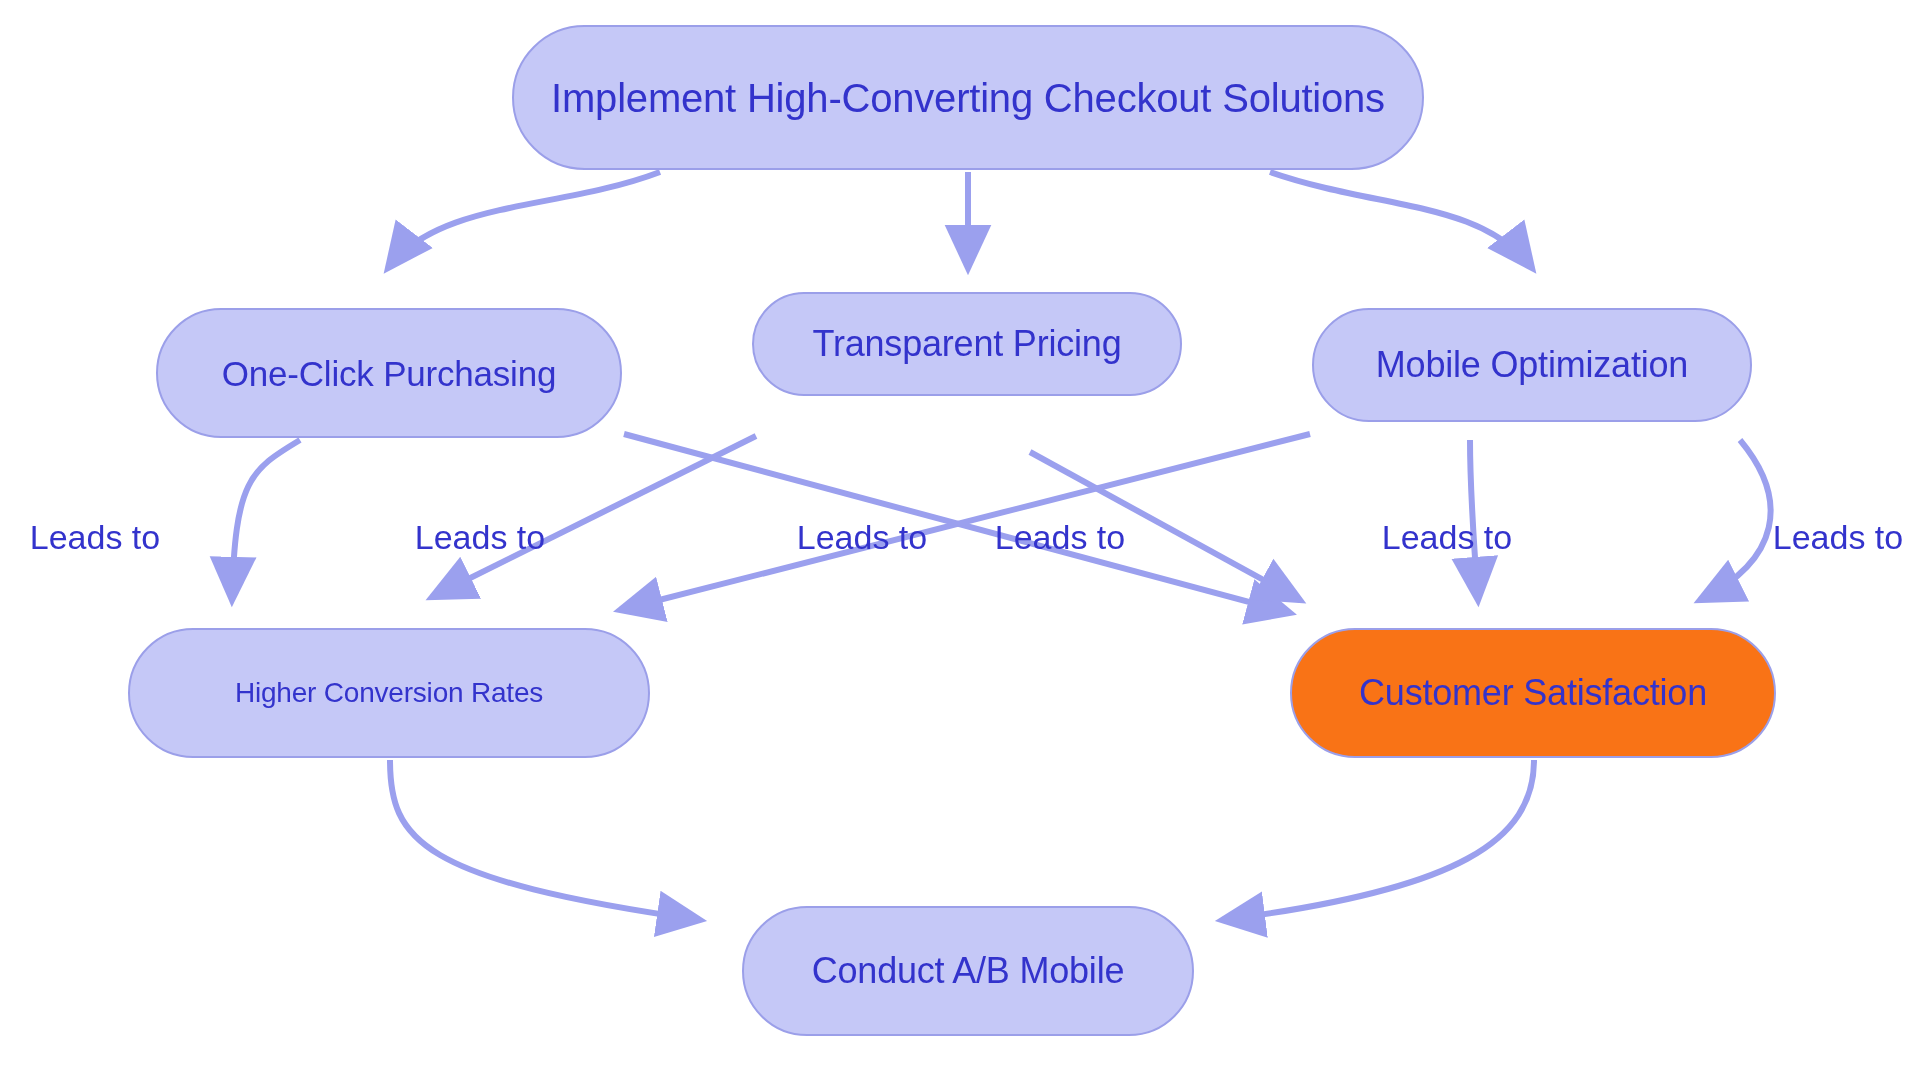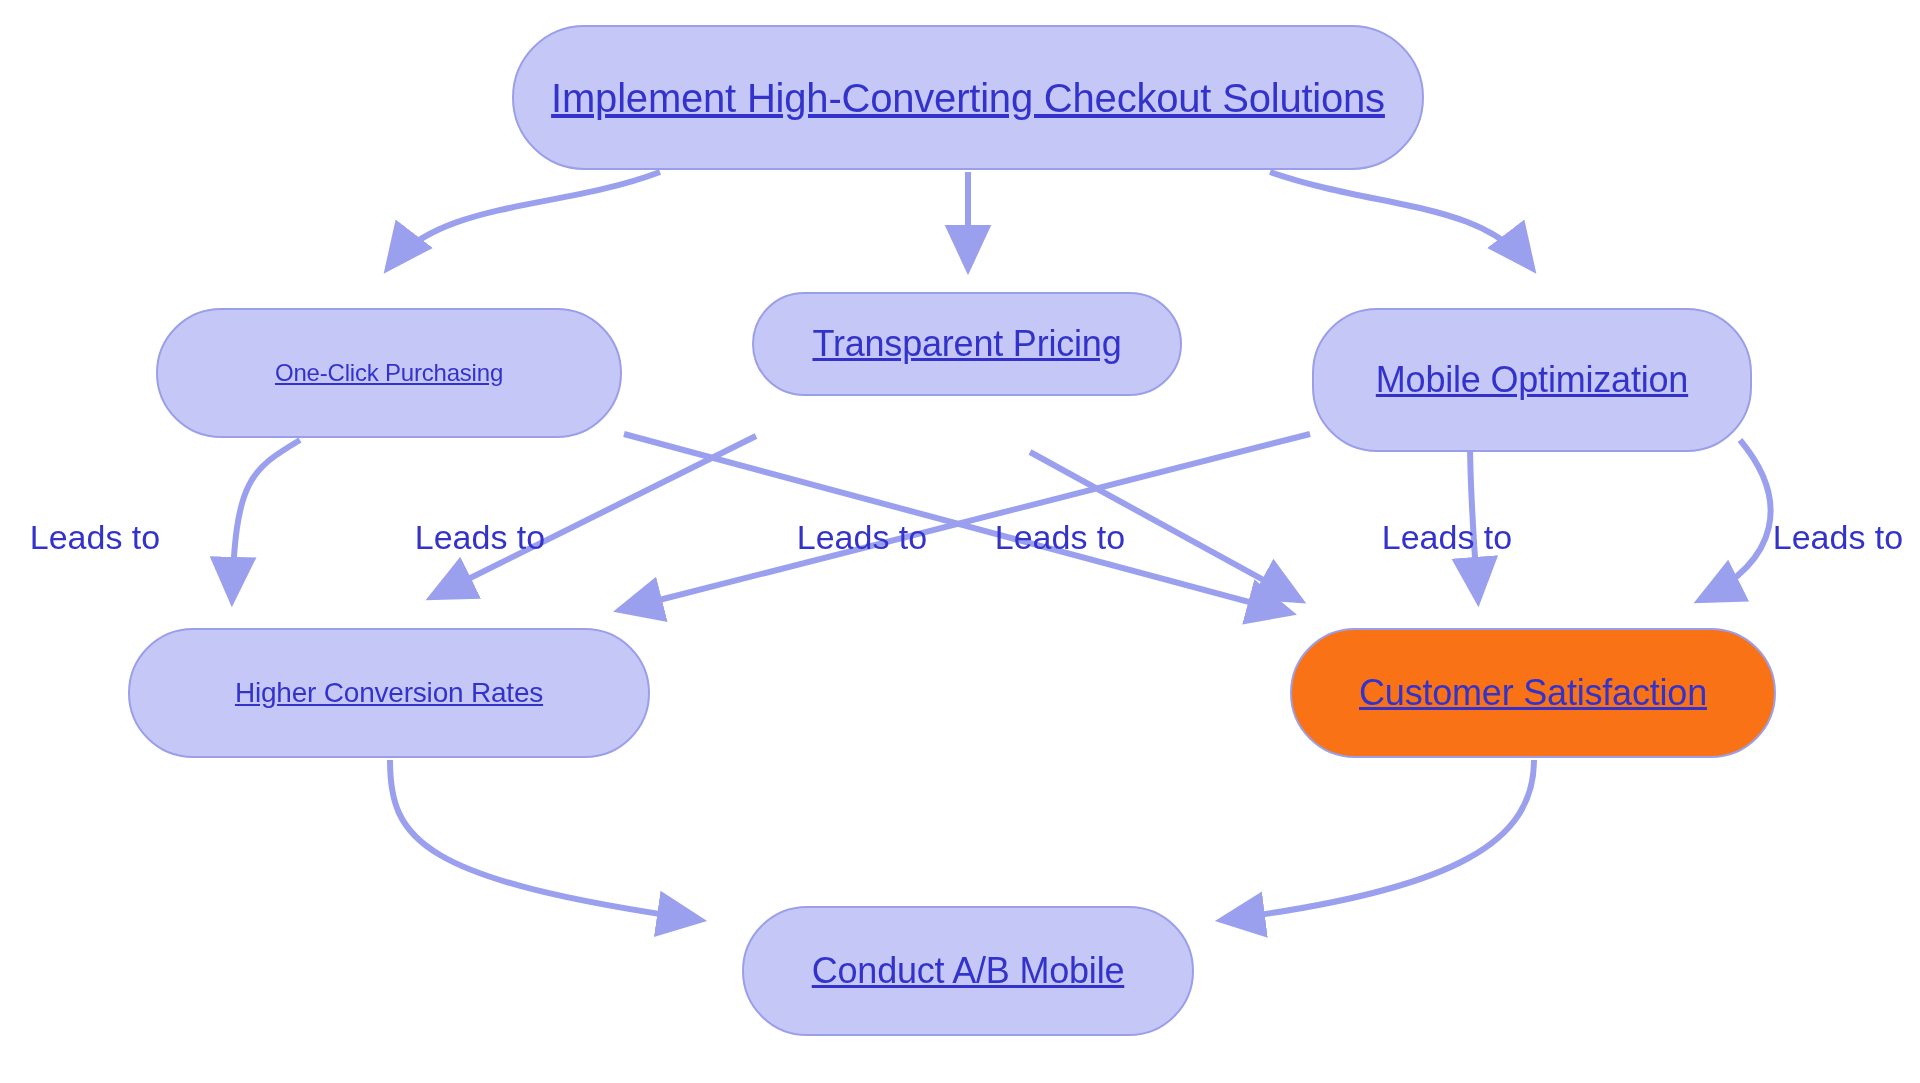--- a/index.html
+++ b/index.html
@@ -32,21 +32,20 @@
     position: absolute;
     box-sizing: border-box;
     background: #c5c8f7;
     border: 2px solid #9b9fe9;
     display: flex;
     align-items: center;
     justify-content: center;
     color: #3333cc;
     white-space: nowrap;
     letter-spacing: -0.2px;
-    text-decoration: underline;
   }
   .node-label {
     display: block;
     line-height: 1;
   }
   .edge-label {
     position: absolute;
     color: #3333cc;
     white-space: nowrap;
     line-height: 1;
@@ -77,27 +76,27 @@
         <path d="M 1740 440 C 1790 500, 1780 560, 1700 600"></path>
         <path d="M 390 760 C 390 840, 420 880, 700 920"></path>
         <path d="M 1534 760 C 1534 840, 1460 890, 1222 920"></path>
       </g>
   </svg>
 
   <div id="node-layer">
       <div class="node" style="left: 512px; top: 25px; width: 912px; height: 145px; border-radius: 72.5px; font-size: 40px; background: rgb(197, 200, 247); border-color: rgb(155, 159, 233); color: rgb(51, 51, 204);">
         <span class="node-label">Implement High-Converting Checkout Solutions</span>
       </div>
-      <div class="node" style="left: 156px; top: 308px; width: 466px; height: 130px; border-radius: 65px; font-size: 24px; background: rgb(197, 200, 247); border-color: rgb(155, 159, 233); color: rgb(51, 51, 204);">
+      <div class="node" style="left: 156px; top: 308px; width: 466px; height: 130px; border-radius: 65px; font-size: 35px; background: rgb(197, 200, 247); border-color: rgb(155, 159, 233); color: rgb(51, 51, 204);">
         <span class="node-label">One-Click Purchasing</span>
       </div>
       <div class="node" style="left: 752px; top: 292px; width: 430px; height: 104px; border-radius: 65px; font-size: 36px; background: rgb(197, 200, 247); border-color: rgb(155, 159, 233); color: rgb(51, 51, 204);">
         <span class="node-label">Transparent Pricing</span>
       </div>
-      <div class="node" style="left: 1312px; top: 308px; width: 440px; height: 144px; border-radius: 65px; font-size: 36px; background: rgb(197, 200, 247); border-color: rgb(155, 159, 233); color: rgb(51, 51, 204); text-align: center;">
+      <div class="node" style="left: 1312px; top: 308px; width: 440px; height: 114px; border-radius: 65px; font-size: 36px; background: rgb(197, 200, 247); border-color: rgb(155, 159, 233); color: rgb(51, 51, 204); text-align: center;">
         <span class="node-label">Mobile Optimization</span>
       </div>
       <div class="node" style="left: 128px; top: 628px; width: 522px; height: 130px; border-radius: 65px; font-size: 28px; background: rgb(197, 200, 247); border-color: rgb(155, 159, 233); color: rgb(51, 51, 204);">
         <span class="node-label">Higher Conversion Rates</span>
       </div>
       <div class="node" style="left: 1290px; top: 628px; width: 486px; height: 130px; border-radius: 65px; font-size: 36px; background: #f97316; border-color: rgb(155, 159, 233); color: rgb(51, 51, 204);">
         <span class="node-label">Customer Satisfaction</span>
       </div>
       <div class="node" style="left: 742px; top: 906px; width: 452px; height: 130px; border-radius: 65px; font-size: 36px; background: rgb(197, 200, 247); border-color: rgb(155, 159, 233); color: rgb(51, 51, 204);">
         <span class="node-label">Conduct A/B Mobile</span>

